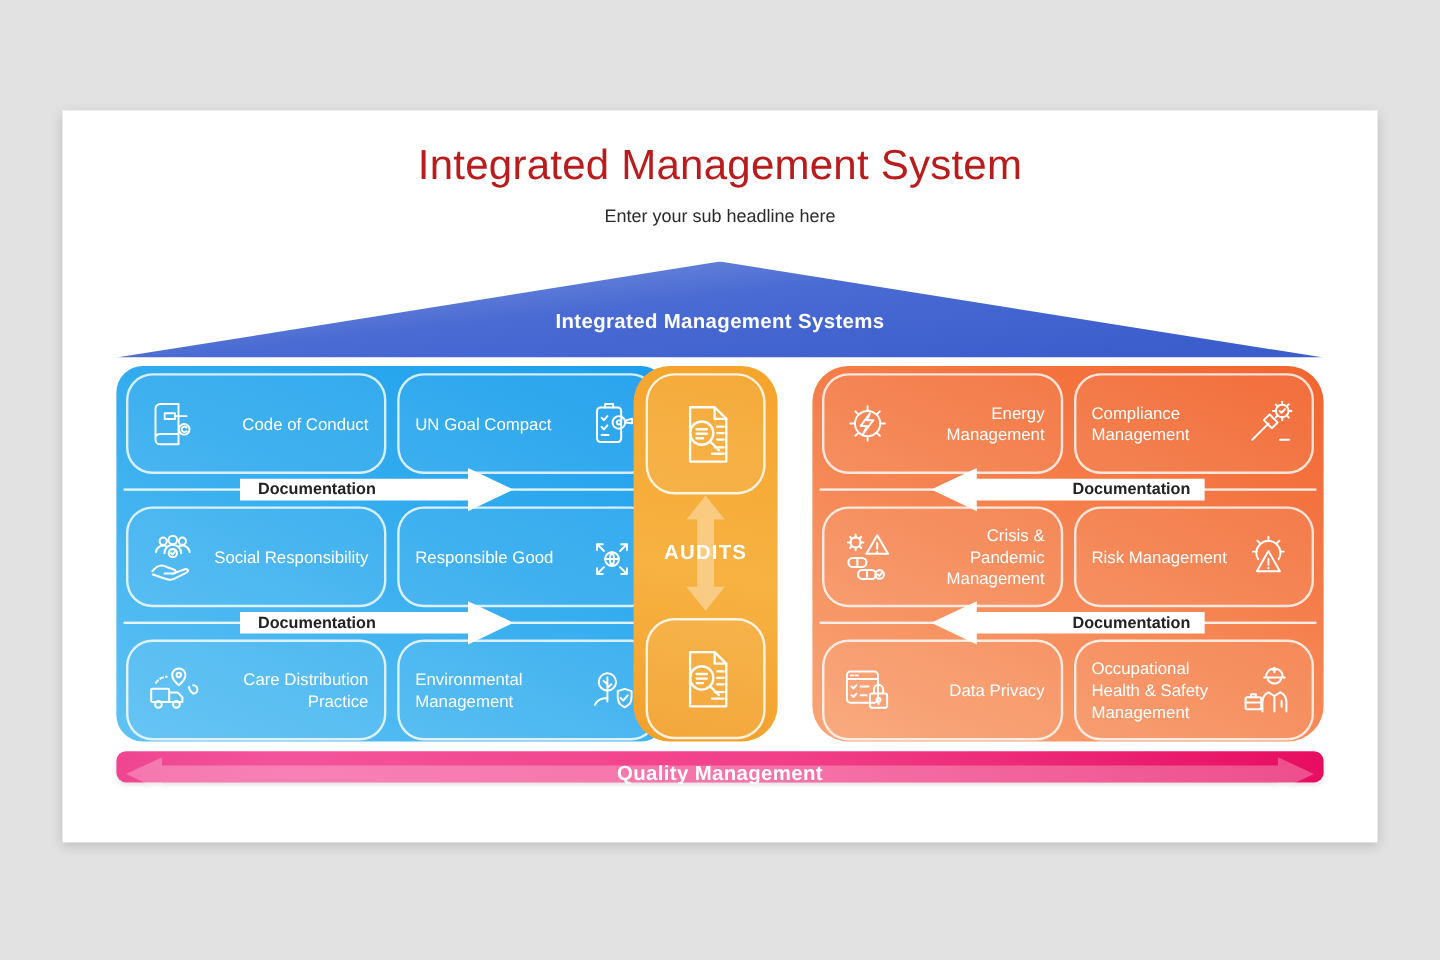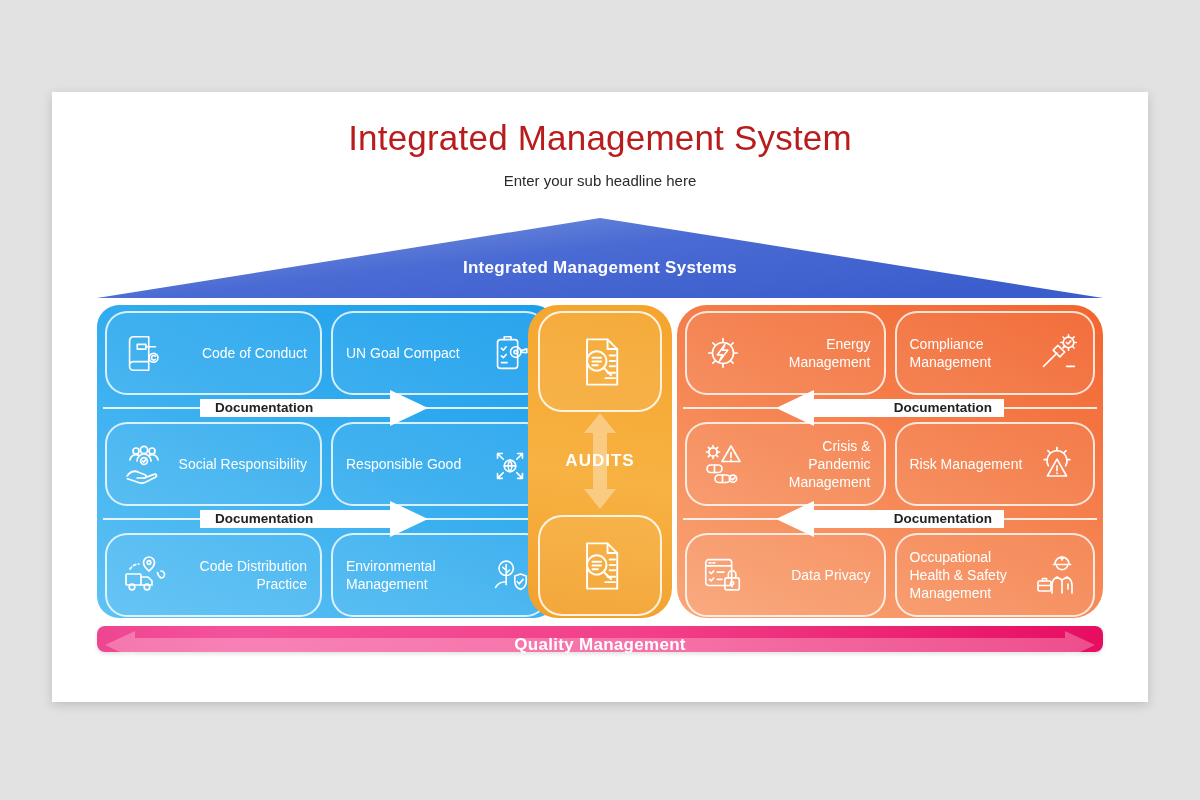--- a/index.html
+++ b/index.html
@@ -25,21 +25,21 @@
     position:absolute;left:0;right:0;top:166px;text-align:center;
     font-size:17px;font-weight:bold;color:#ffffff;letter-spacing:.3px;
   }
   .panel{position:absolute;top:213px;height:313px;border-radius:30px;}
   .panel-left{
     left:45px;width:459px;
     background:linear-gradient(205deg,#1b9eec 0%,#35adef 45%,#5fc2f4 100%);
     border-radius:22px;
   }
   .panel-mid{
-    left:476px;width:144px;
+    left:476px;width:120px;
     background:linear-gradient(190deg,#f5a42c 0%,#f7b242 55%,#f3a02c 100%);
   }
   .panel-right{
     left:625px;width:426px;
     background:linear-gradient(205deg,#f2642f 0%,#f5814e 45%,#f9a678 100%);
   }
   .prow{position:absolute;left:8px;right:8px;height:84px;display:flex;gap:9px;}
   .prow1{top:6px}.prow2{top:117px}.prow3{top:228px}
   .cell{
     flex:1 1 0;border:2px solid rgba(255,255,255,.8);border-radius:22px;
@@ -169,21 +169,21 @@
         <svg width="48" height="48" viewBox="0 0 48 48" fill="none" stroke="#fff" stroke-width="1.7" stroke-linecap="round" stroke-linejoin="round">
           <path d="M29 6a5.5 5.5 0 0 1 5.5 5.5C34.5 15.5 29 20 29 20s-5.5-4.5-5.5-8.5A5.5 5.5 0 0 1 29 6z"></path>
           <circle cx="29" cy="11.5" r="1.8"></circle>
           <path d="M41 20a3.5 3.5 0 0 1 0 7c-2-1.6-3.5-3.6-3.5-5.5"></path>
           <rect x="6" y="23" width="15" height="11" rx="1"></rect>
             <path d="M21 26h7l4 4v4h-11"></path>
           <circle cx="12" cy="36" r="2.8"></circle>
             <circle cx="27" cy="36" r="2.8"></circle>
           <path d="M10 18c2-3 5-5 9-5" stroke-dasharray="2.5 2.5"></path>
         </svg>
-        <span class="lbl">Code Distribution Practice</span>
+        <span class="lbl">Care Distribution Practice</span>
       </div>
       <div class="cell icon-right">
         <span class="lbl">Environmental Management</span>
         <svg width="46" height="46" viewBox="0 0 48 48" fill="none" stroke="#fff" stroke-width="1.7" stroke-linecap="round" stroke-linejoin="round">
           <circle cx="20" cy="17" r="7.5"></circle>
             <path d="M20 13v21M20 19l-3.5-3M20 22l3.5-3"></path>
           <path d="M9 37c2-4 6-6 11-6"></path>
           <path d="M34 25l6-2 6 2v5.5c0 4.2-3 7.3-6 8.5-3-1.2-6-4.3-6-8.5z" transform="translate(-5 0)"></path>
           <path d="M31.5 31l2.2 2.2 4-4.6"></path>
         </svg>

